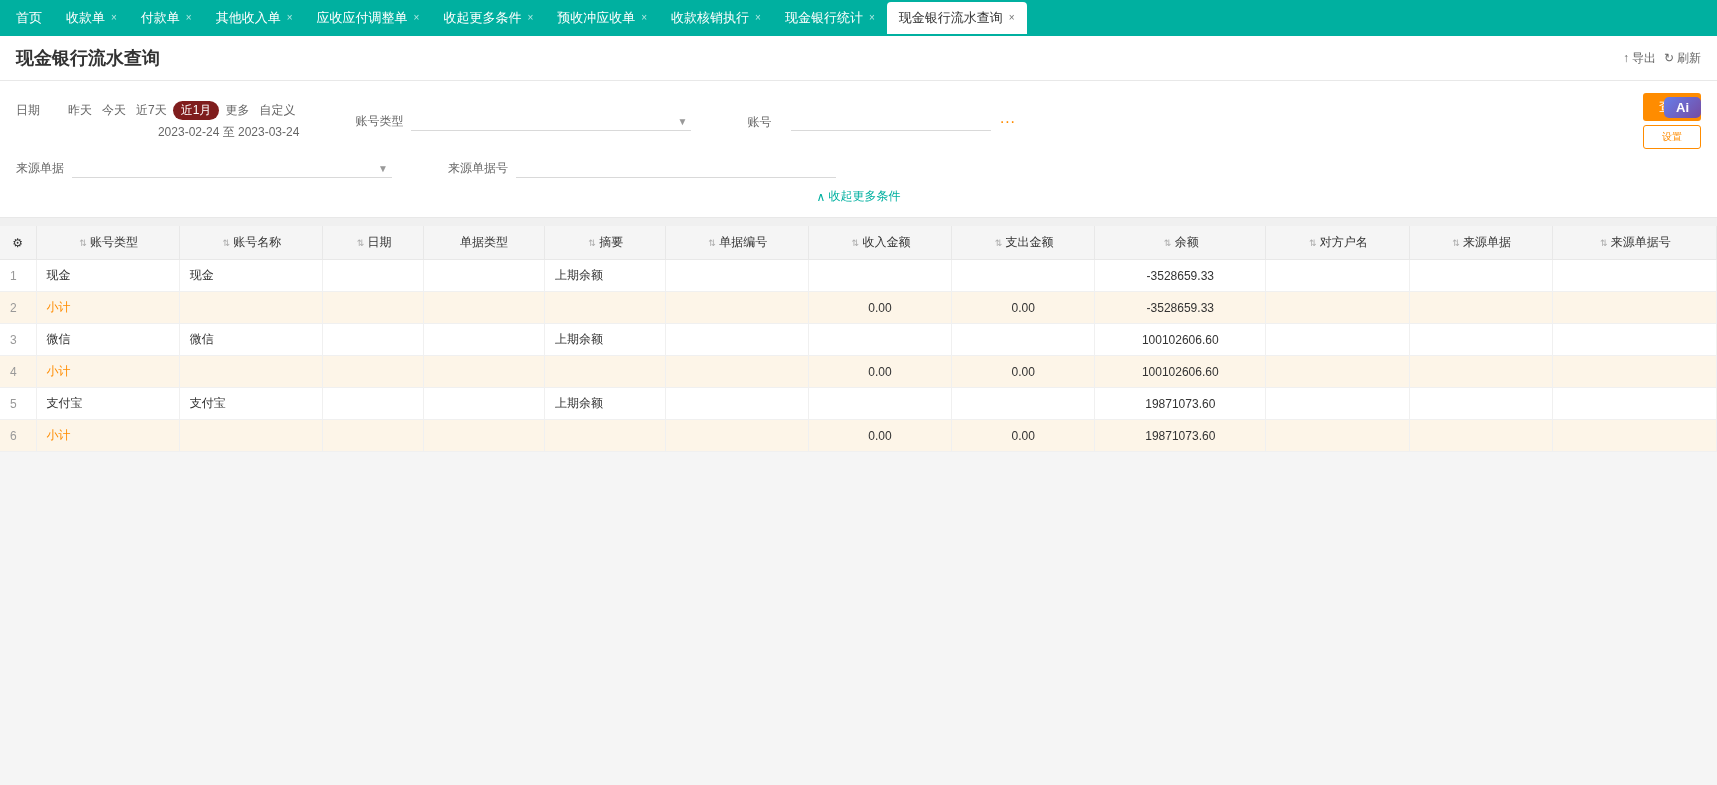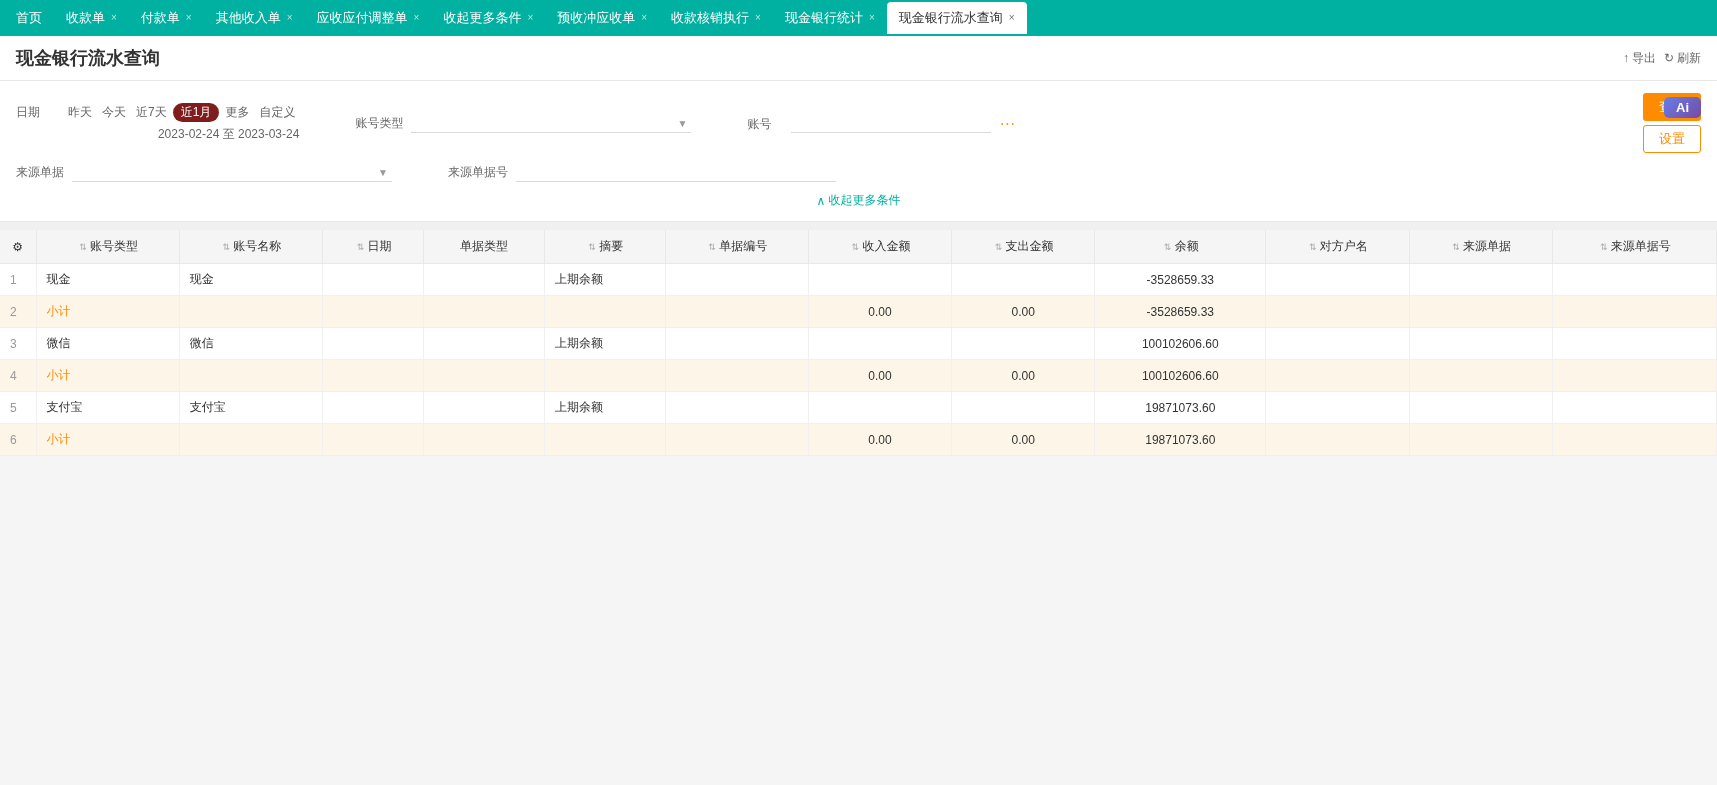--- a/index.html
+++ b/index.html
@@ -146,21 +146,21 @@
       cursor: pointer;
       font-size: 13px;
     }
     .settings-btn {
       background: #fff;
       color: #ff8c00;
       border: 1px solid #ff8c00;
       padding: 4px 14px;
       border-radius: 3px;
       cursor: pointer;
-      font-size: 13px;
+      font-size: 10px;
     }
     .collapse-btn {
       color: #00b0a0;
       cursor: pointer;
       font-size: 12px;
       display: flex;
       align-items: center;
       gap: 3px;
       justify-content: center;
       margin-top: 4px;

